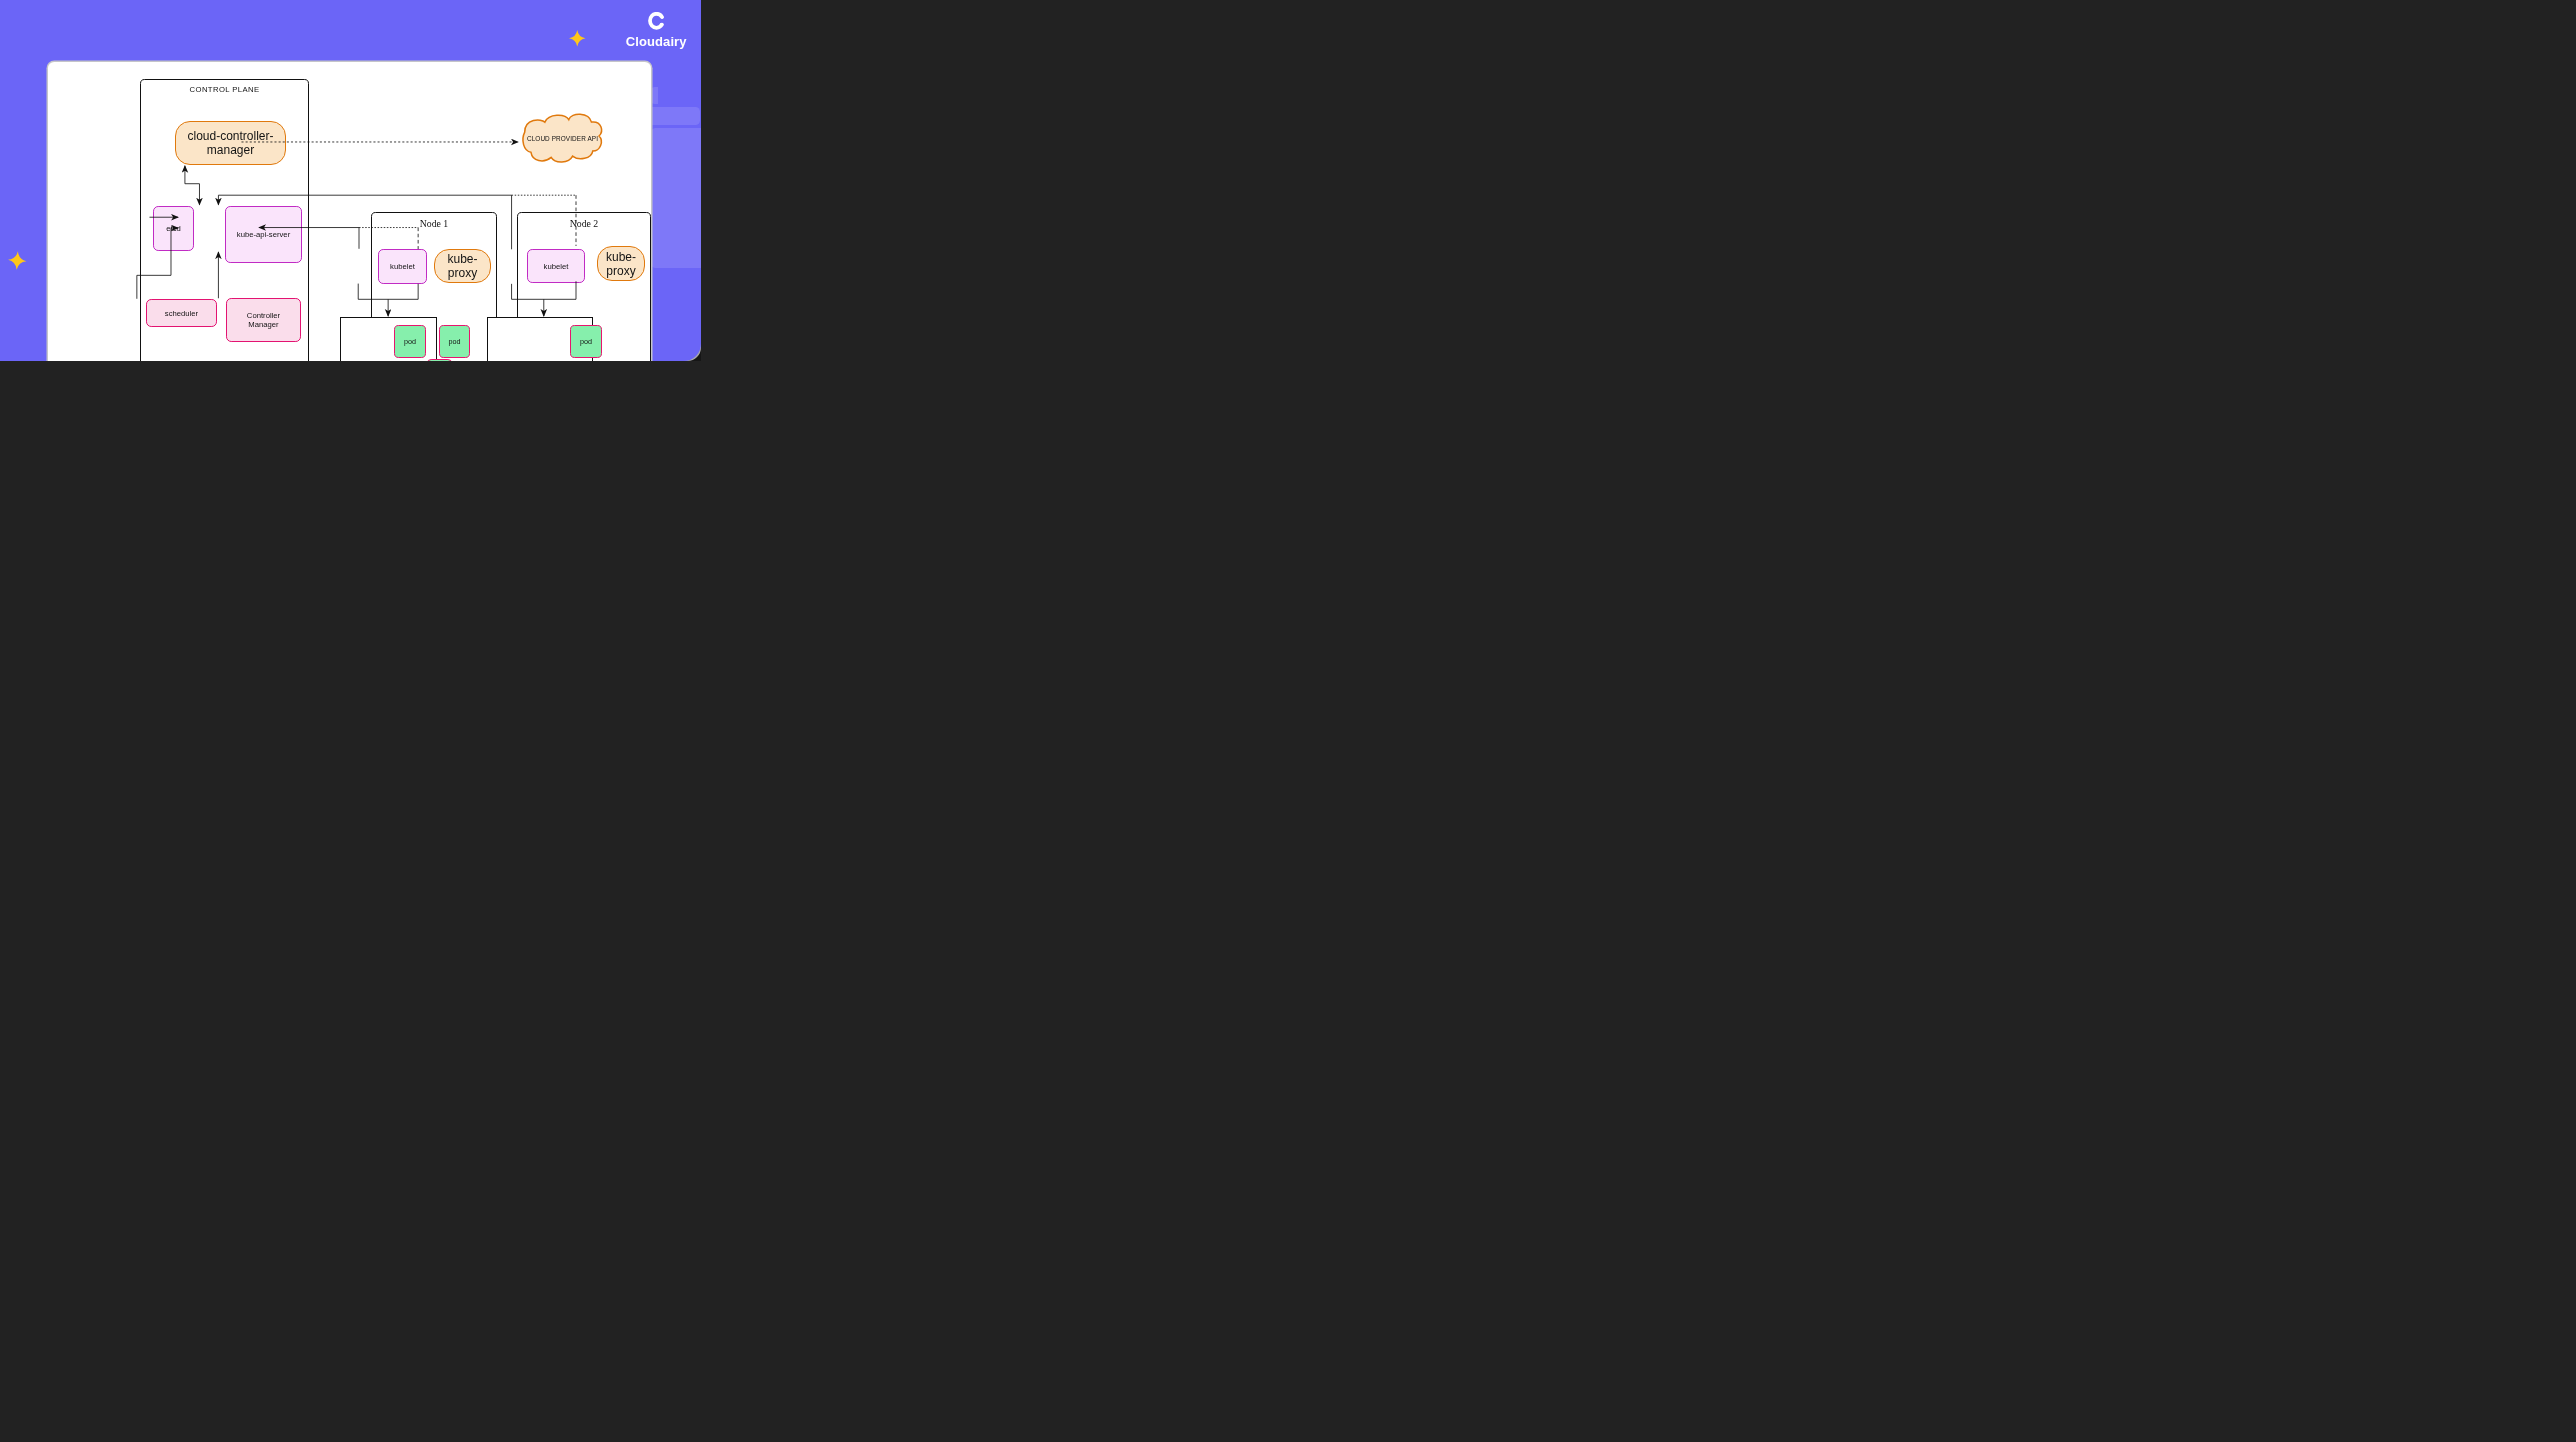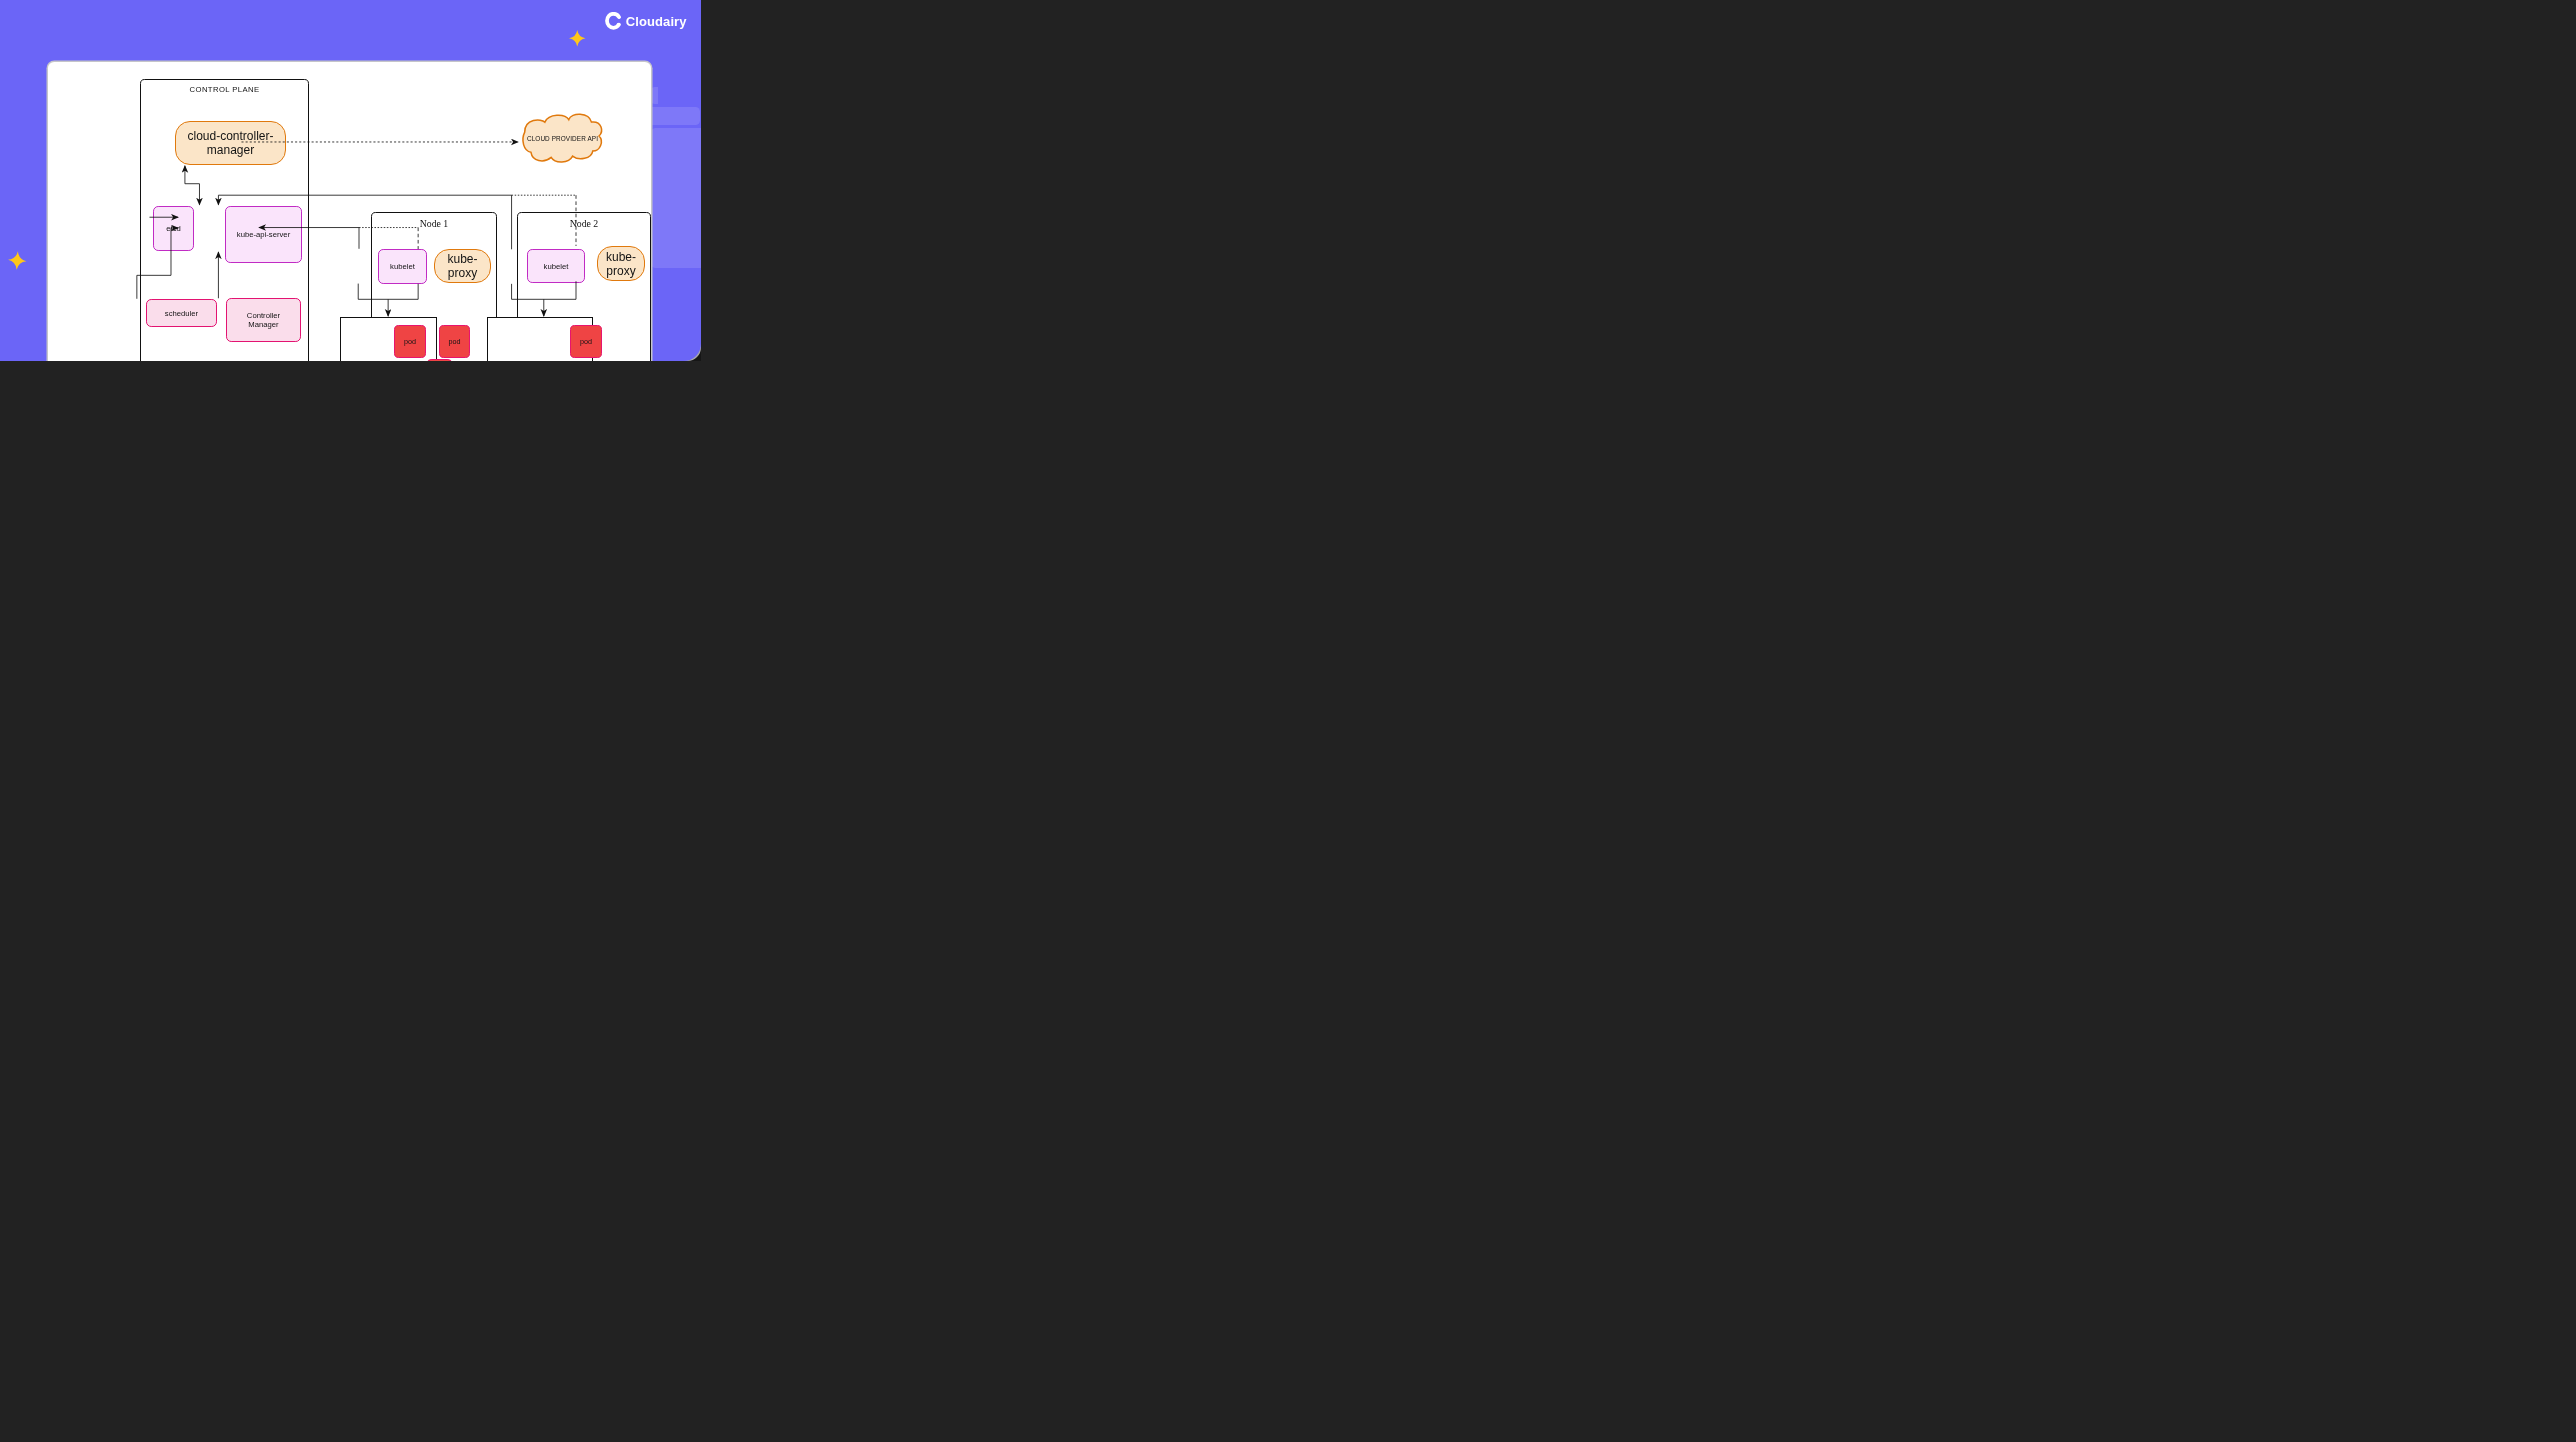--- a/index.html
+++ b/index.html
@@ -13,21 +13,21 @@
   .band-2{left:651px;top:128px;width:52px;height:140px;border-radius:4.6px 0 0 4.6px;}
 
   
   .c-black{position:absolute;right:0;bottom:0;width:20.6px;height:20.6px;background:#161616;}
   .c-gray{position:absolute;right:0;bottom:0;width:20.6px;height:20.6px;background:#A7A7AC;border-bottom-right-radius:13.4px;}
   .c-purple{position:absolute;right:0;bottom:0;width:20.6px;height:20.6px;background:#6B65F7;border-bottom-right-radius:17px;}
 
   .page-title{position:absolute;left:0;top:19.6px;width:701px;text-align:center;
     color:#fff;font-size:22px;font-weight:bold;letter-spacing:-0.3px;}
 
-  .logo{position:absolute;top:12.4px;right:14.4px;display:flex;align-items:center;gap:3.6px;}
+  .logo{position:absolute;top:12.4px;right:14.4px;display:flex;align-items:center;gap:3.6px;flex-direction:column;}
   .logo-text{color:#fff;font-size:13px;font-weight:bold;letter-spacing:0.1px;}
 
   .star{position:absolute;}
   .star-title{left:569px;top:30px;width:16.5px;height:16.5px;}
   .star-left{left:8.2px;top:251px;width:18.5px;height:19px;transform:rotate(4deg);}
 
   
   .canvas{position:absolute;left:48px;top:62px;width:603px;height:309px;background:#fff;
     border-radius:6.2px;box-shadow:0 0 0 1.5px #C5C5C9;}
 
@@ -39,21 +39,21 @@
   .frame-title{position:absolute;top:4.6px;left:0;width:100%;text-align:center;color:#111;}
   .cp-title{font-size:7.7px;letter-spacing:0.4px;}
   .node-title{font-family:"Liberation Serif",serif;font-size:9.8px;}
 
   .podbox{position:absolute;border:0.7px solid #111;background:#fff;box-sizing:border-box;}
 
   
   .orange-box{background:#FBE5C8;border:1.3px solid #E0790D;border-radius:15px;font-size:12px;}
   .magenta-box{background:#FAE4FB;border:1.4px solid #C12BC4;border-radius:5.2px;font-size:7.7px;}
   .pink-box{background:#FADDEB;border:1.4px solid #E31371;border-radius:5.2px;font-size:7.7px;}
-  .pod{background:#ef4444;border:1.3px solid #E8146E;border-radius:4.6px;font-size:7.2px;}
+  .pod{background:#86efac;border:1.3px solid #E8146E;border-radius:4.6px;font-size:7.2px;}
 
   .wires{position:absolute;left:0;top:0;pointer-events:none;}
   .cloud-label{position:absolute;left:518px;top:135px;width:89px;text-align:center;
     font-size:6.4px;color:#111;letter-spacing:0.1px;}
 </style>
 </head>
 <body>
 
 <div class="stage">
 

